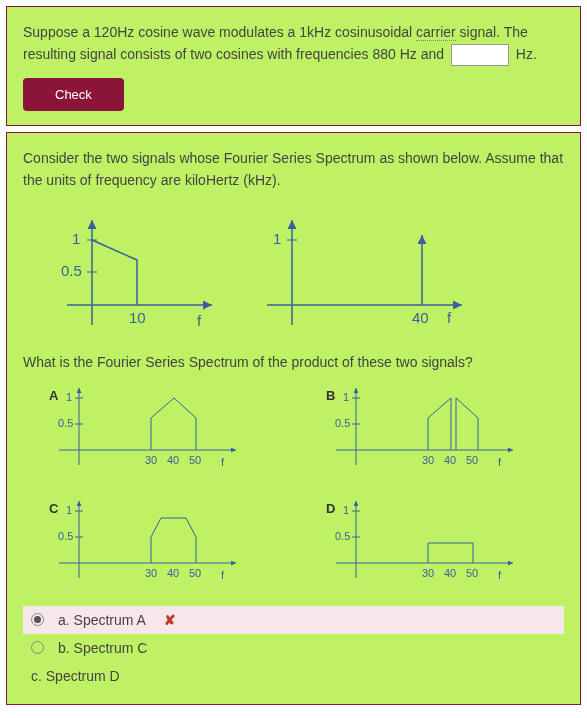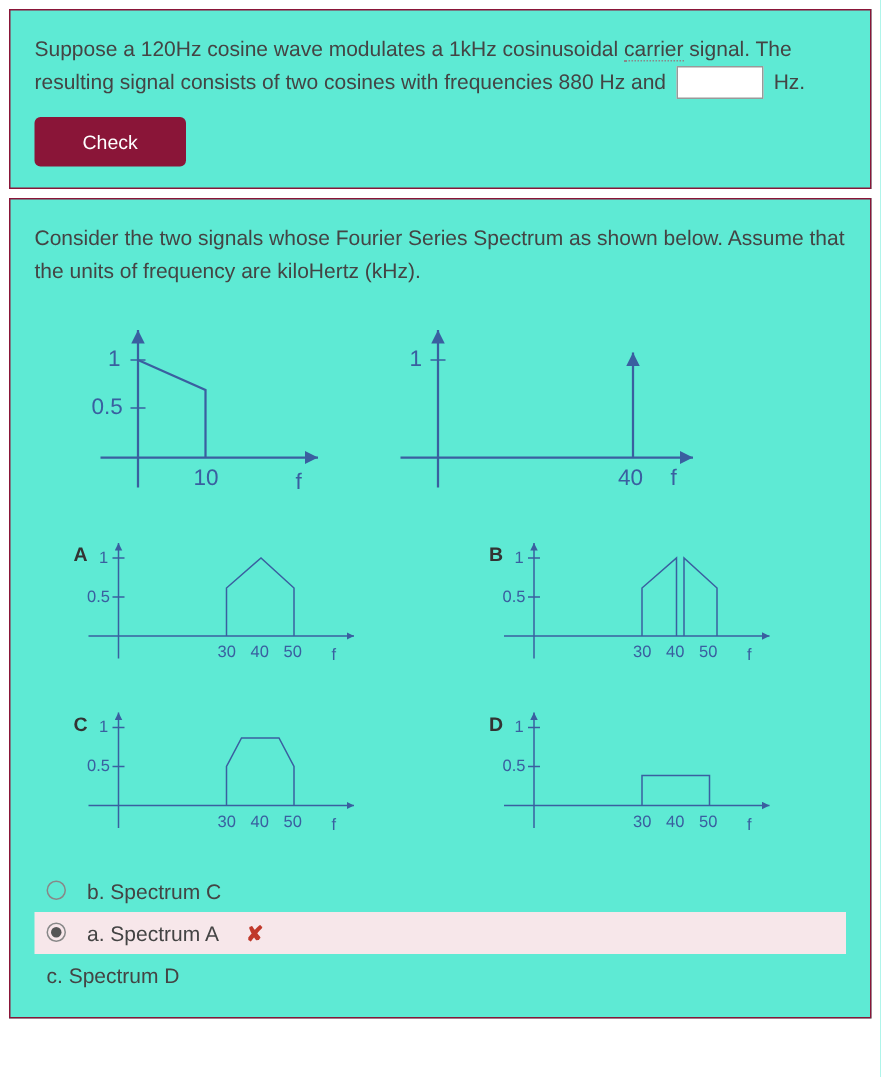--- a/index.html
+++ b/index.html
@@ -7,21 +7,21 @@
     font-family: "Segoe UI", Arial, sans-serif;
     background: #fff;
     width: 587px;
     color: #333;
     font-size: 14px;
   }
   .card {
     border: 1px solid #8a1538;
     margin: 6px;
     padding: 14px 16px;
-    background: #5eead4;
+    background: #bef264;
   }
   .q-text {
     line-height: 1.6;
     color: #444;
   }
   .dotted {
     border-bottom: 1px dotted #888;
   }
   .blank-input {
     display: inline-block;
@@ -142,20 +142,21 @@
       <line x1="35" y1="115" x2="35" y2="10" stroke="#3a5fa0" stroke-width="1.5" marker-end="url(#ah2)"></line>
       <line x1="10" y1="95" x2="205" y2="95" stroke="#3a5fa0" stroke-width="1.5" marker-end="url(#ah2)"></line>
       <line x1="30" y1="30" x2="40" y2="30" stroke="#3a5fa0"></line>
       <text x="16" y="34" font-size="15" fill="#3a5fa0">1</text>
       <text x="155" y="113" font-size="15" fill="#3a5fa0">40</text>
       <text x="190" y="113" font-size="15" fill="#3a5fa0">f</text>
       <line x1="165" y1="95" x2="165" y2="25" stroke="#3a5fa0" stroke-width="1.5" marker-end="url(#ah2)"></line>
     </svg>
   </div>
 
+  <p class="mid-q">What is the Fourier Series Spectrum of the product of these two signals?</p>
 
   <div class="opt-grid">
 
     <svg width="210" height="95">
       <defs>
           <marker id="ahA" markerWidth="7" markerHeight="7" refX="5" refY="2.5" orient="auto">
             <path d="M0,0 L5,2.5 L0,5 Z" fill="#3a5fa0"></path>
           </marker>
         </defs>
       <line x1="38" y1="85" x2="38" y2="8" stroke="#3a5fa0" marker-end="url(#ahA)"></line>
@@ -228,27 +229,27 @@
       <line x1="34" y1="44" x2="42" y2="44" stroke="#3a5fa0"></line>
       <text x="104" y="84" font-size="11" fill="#3a5fa0">30</text>
       <text x="126" y="84" font-size="11" fill="#3a5fa0">40</text>
       <text x="148" y="84" font-size="11" fill="#3a5fa0">50</text>
       <text x="180" y="86" font-size="11" fill="#3a5fa0">f</text>
       <polyline points="110,70 110,50 155,50 155,70" fill="none" stroke="#3a5fa0"></polyline>
     </svg>
   </div>
 
 
-  <div class="opt-row">
-    <span class="radio"></span>
-    <span>b. Spectrum C</span>
-  </div>
   <div class="opt-row selected">
     <span class="radio checked"></span>
     <span>a. Spectrum A</span>
     <span class="wrong-x">✘</span>
   </div>
   <div class="opt-row">
+    <span class="radio"></span>
+    <span>b. Spectrum C</span>
+  </div>
+  <div class="opt-row">
 
     <span>c. Spectrum D</span>
   </div>
 
 </div>
 
 </body></html>

